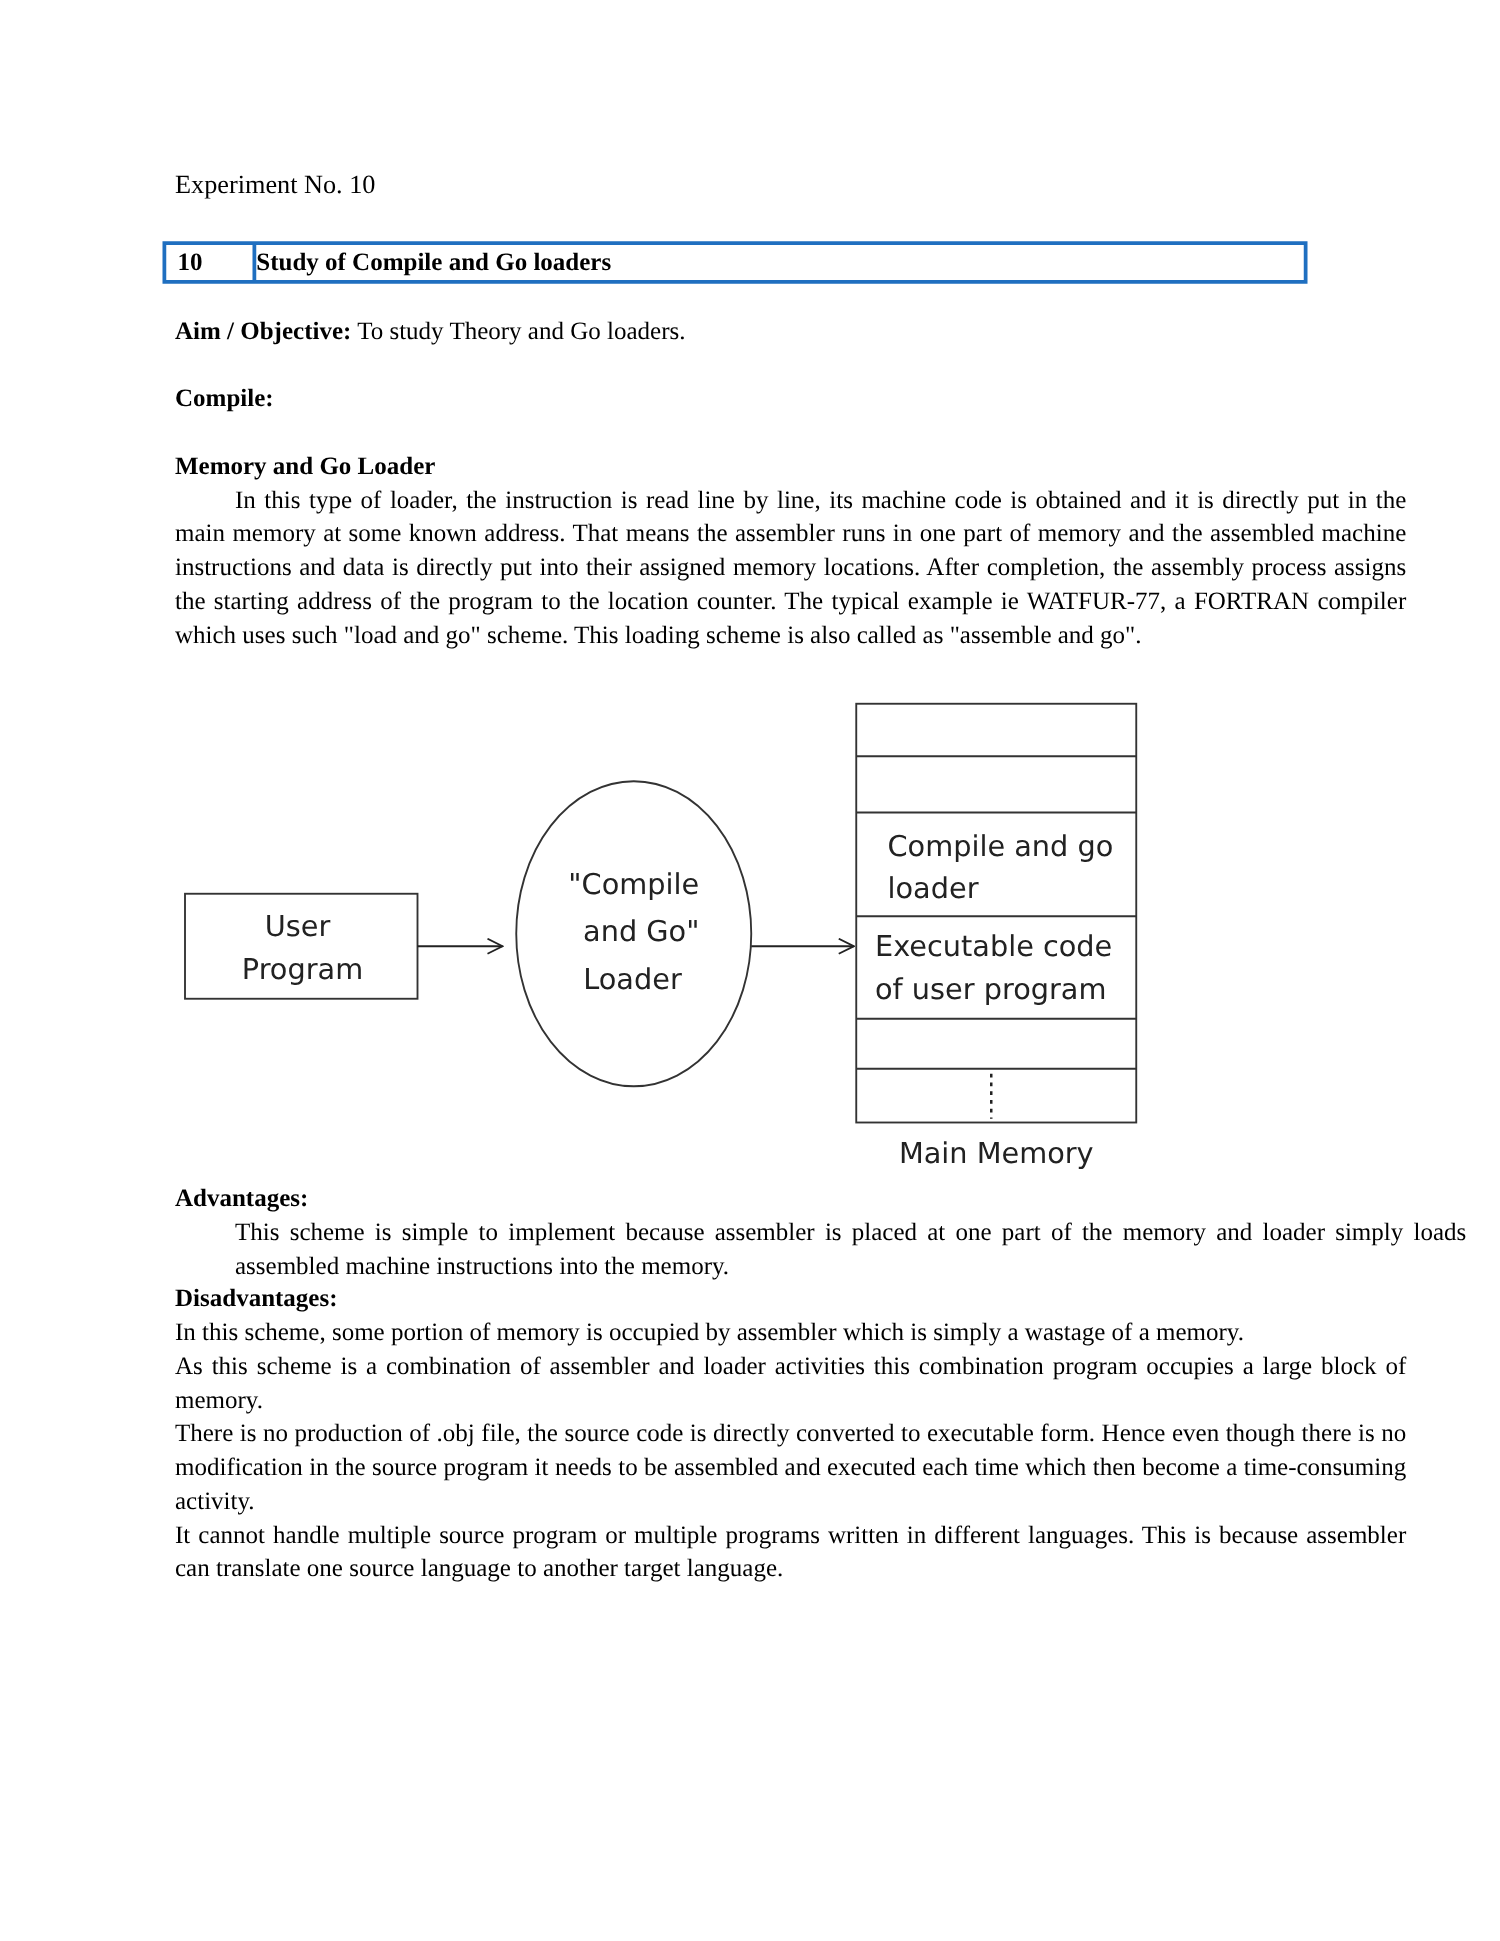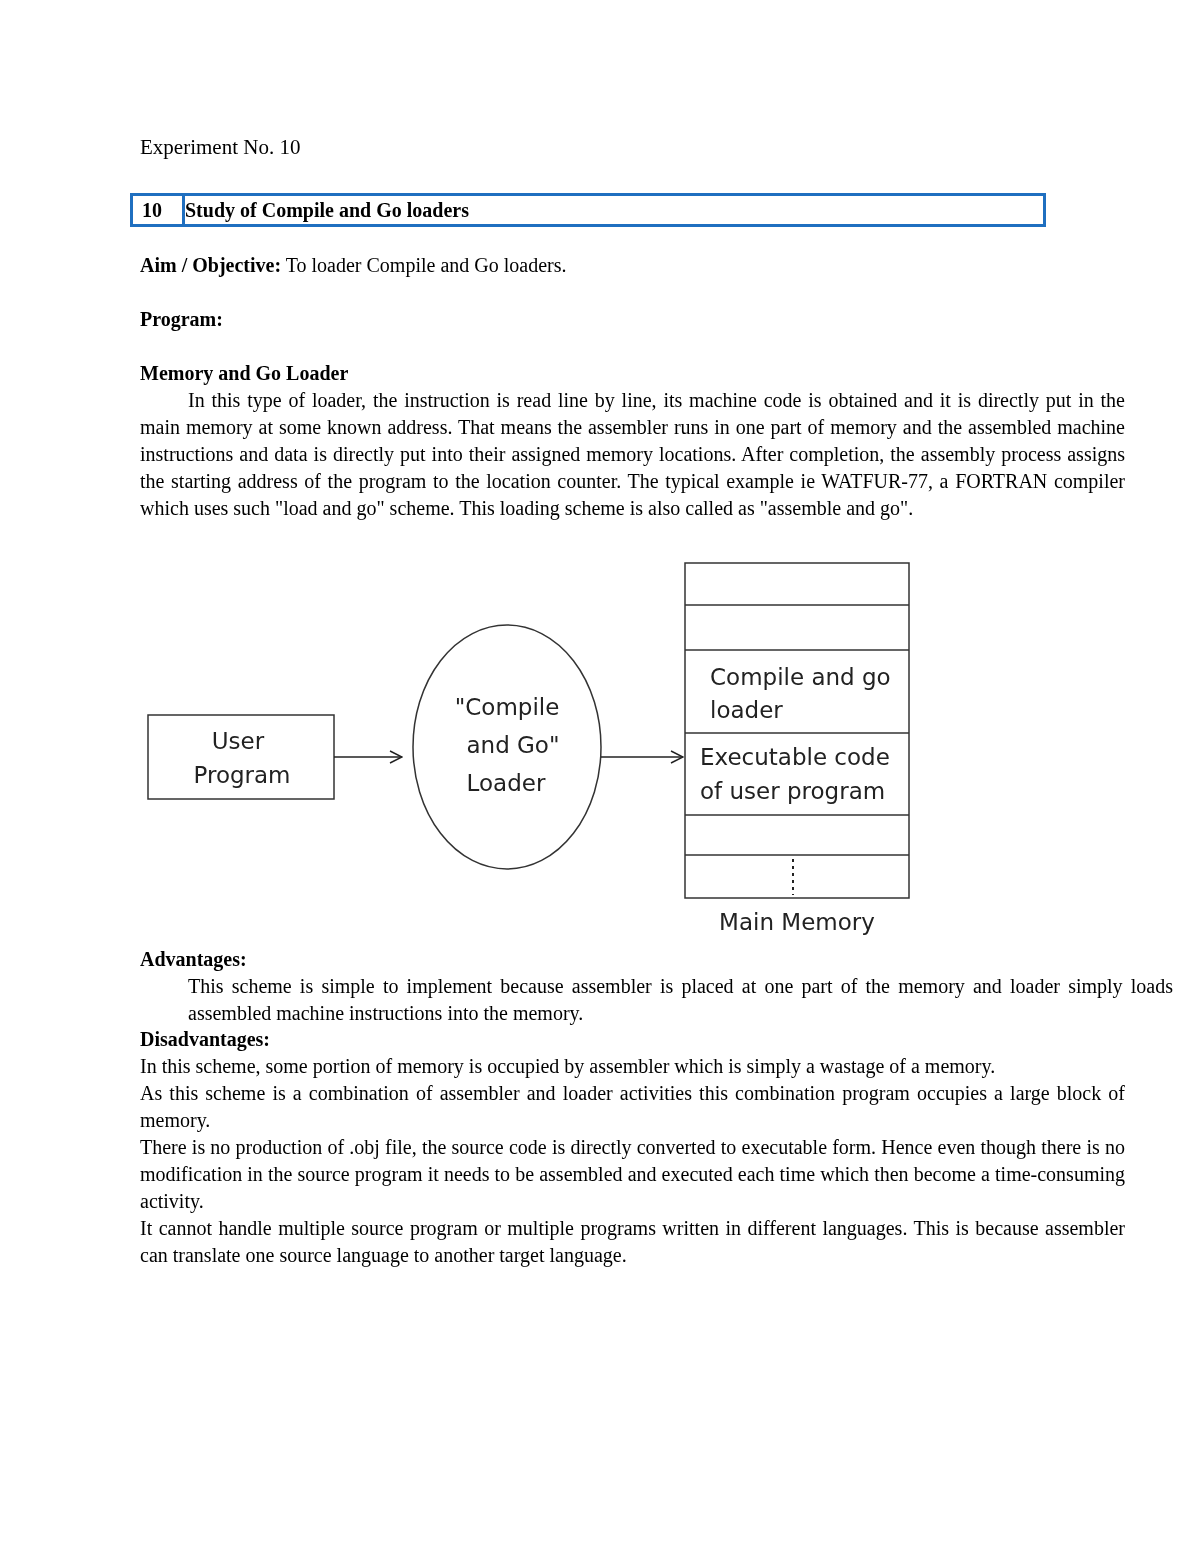--- a/index.html
+++ b/index.html
@@ -6,21 +6,21 @@
   body { width: 1200px; height: 1553px; position: relative; overflow: hidden;
          font-family: "Liberation Serif", serif; color: #000; }
   .page { position: absolute; left: 0; top: 0; width: 1200px; height: 1553px; }
   .abs { position: absolute; }
   .serif { font-family: "Liberation Serif", serif; font-size: 20px; line-height: 27px; }
   .bold { font-weight: bold; }
   .justify { text-align: justify; text-align-last: left; }
   .exp-title { left: 140px; top: 135px; font-size: 21px; font-weight: normal; }
   .title-table { left: 130px; top: 193px; width: 916px; height: 34px;
                  border: 3px solid #1f6fc0; display: flex; box-sizing: border-box; }
-  .title-num { width: 52px; border-right: 3px solid #1f6fc0; box-sizing: border-box;
+  .title-num { width: 72px; border-right: 3px solid #1f6fc0; box-sizing: border-box;
                font-weight: bold; font-size: 20px; padding-left: 9px; line-height: 28px; }
   .title-text { flex: 1; font-weight: bold; font-size: 20px; line-height: 28px; }
   .aim { left: 140px; top: 252px; }
   .theory { left: 140px; top: 306px; }
   .cg-head { left: 140px; top: 360px; }
   .para { left: 140px; width: 985px; }
   .diagram { left: 140px; top: 555px; width: 790px; height: 390px; }
   .diag-text { font-family: "DejaVu Sans", sans-serif; font-size: 23px; fill: #222; }
 </style>
 </head>
@@ -29,24 +29,24 @@
 <div class="page">
 
   <div class="abs exp-title">Experiment No. 10</div>
 
   <div class="abs title-table">
     <div class="title-num">10</div>
     <div class="title-text">Study of Compile and Go loaders</div>
   </div>
 
   <div class="abs serif aim">
-    <span class="bold">Aim / Objective:</span><span> To loader Compile and Go loaders.</span>
+    <span class="bold">Aim / Objective:</span><span> To study Theory and Go loaders.</span>
   </div>
 
-  <div class="abs serif bold theory">Program:</div>
+  <div class="abs serif bold theory">Compile:</div>
 
   <div class="abs serif bold cg-head">Memory and Go Loader</div>
 
   <div class="abs serif para justify" style="top:387px; text-indent:48px;">In this type of loader, the instruction is read line by line, its machine code is obtained and it is directly put in the main memory at some known address. That means the assembler runs in one part of memory and the assembled machine instructions and data is directly put into their assigned memory locations. After completion, the assembly process assigns the starting address of the program to the location counter. The typical example ie WATFUR-77, a FORTRAN compiler which uses such "load and go" scheme. This loading scheme is also called as "assemble and go".</div>
 
   <svg class="abs diagram" viewBox="0 0 790 390">
     <defs>
       <marker id="arrowhead" markerWidth="14" markerHeight="14" refX="13" refY="7" orient="auto" markerUnits="userSpaceOnUse">
         <path d="M1,1 L13,7 L1,13" fill="none" stroke="#222" stroke-width="1.5"></path>
       </marker>

